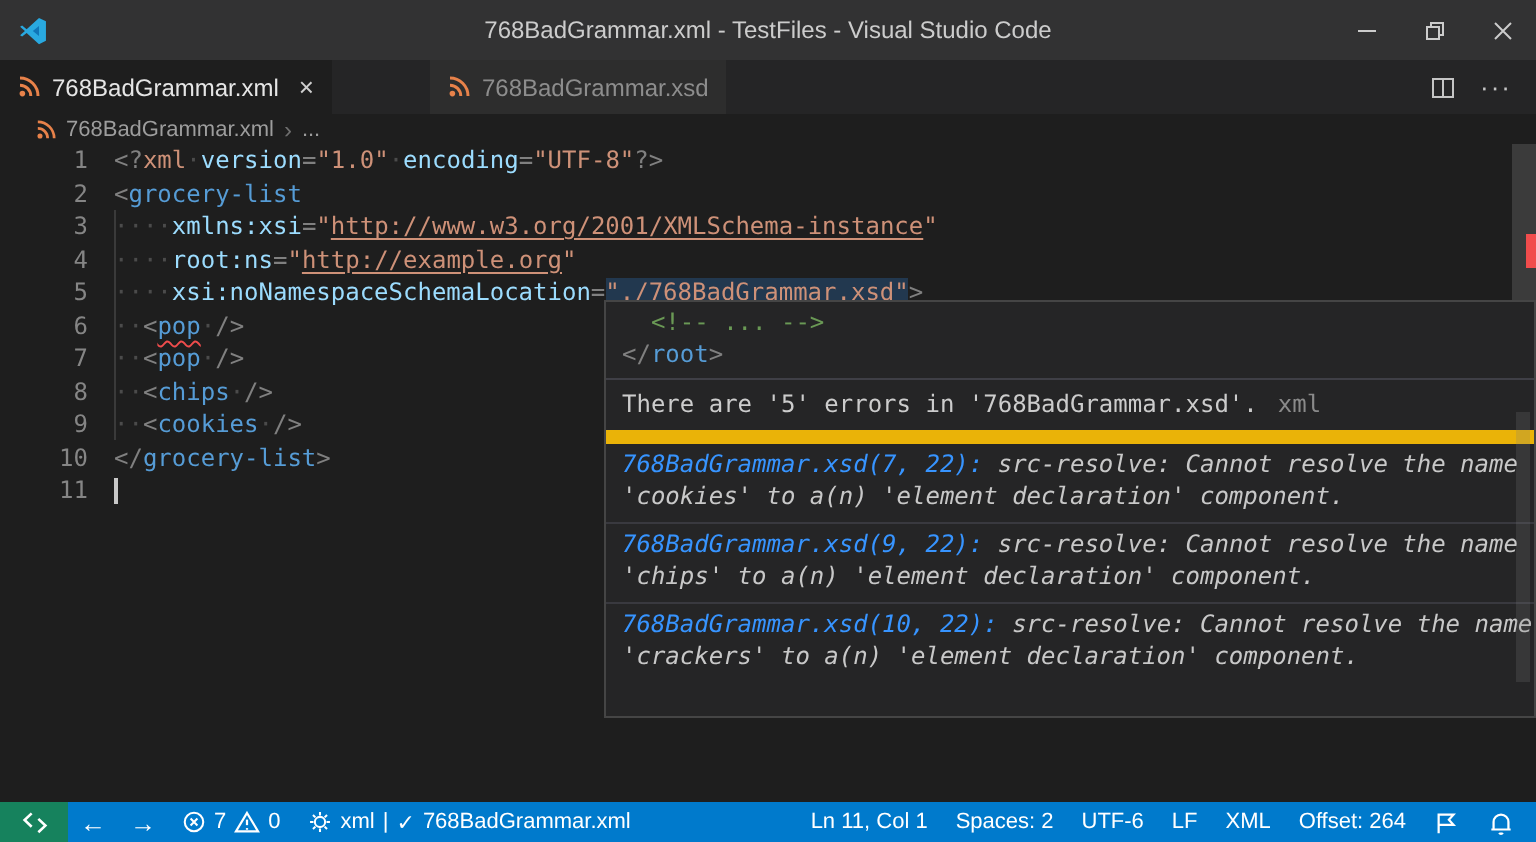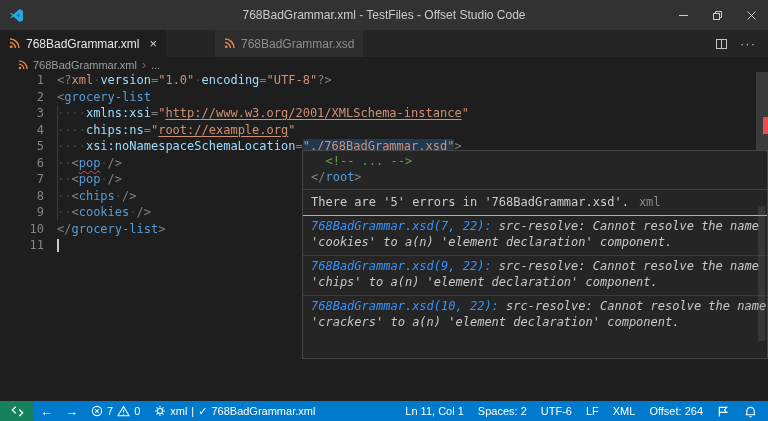--- a/index.html
+++ b/index.html
@@ -51,21 +51,21 @@
   .indent-guide { position:absolute; left:57px; top:33px; width:1px; height:115px; background:#3a3a3a; }
   .vscroll { position:absolute; right:0; top:0; width:12px; height:78px; background:rgba(121,121,121,.32); }
   .ruler-err { position:absolute; right:0; top:45px; width:5px; height:17px; background:var(--err,#f14c4c); }
 
   
   .hover { position:absolute; left:302px; top:78px; width:466px; height:209px;
            background:var(--hover_bg,#252526); border:1px solid var(--hover_border,#454545);
            overflow:hidden; z-index:6; font-family:"DejaVu Sans Mono", monospace; }
   .hcode { padding:3px 8px 4px; border-bottom:1px solid #3f3f46; }
   .hline { font-size:12px; line-height:15.5px; white-space:pre; }
-  .hsum { padding:4px 0 5px 8px; border-bottom:1px solid #eab308; font-size:12px; line-height:16px; color:#cccccc; }
+  .hsum { padding:4px 0 5px 8px; border-bottom:7px solid #eab308; font-size:12px; line-height:16px; color:#cccccc; }
   .hlang { color:#8a8a8a; margin-left:10px; }
   .err { padding:3px 0 5px 8px; font-size:12px; line-height:15.5px; color:#c8c8c8;font-style:italic; }
   .err + .err { border-top:1px solid #39393f; }
   .errlink { color:var(--link,#3794ff); text-decoration:none; cursor:pointer; }
   .hscroll { position:absolute; right:2px; top:55px; width:7px; height:135px; background:rgba(121,121,121,.22); }
 
   
   .statusbar { height:20px; background:var(--accent,#007acc); color:#ffffff; display:flex; align-items:center;
                font-size:11px; flex:none; }
   .sb-remote { background:var(--remote,#16825d); height:100%; width:34px; display:flex; align-items:center;
@@ -80,21 +80,21 @@
 
 <div class="win">
 
   <div class="titlebar">
     <span class="logo">
       <svg width="15" height="15" viewBox="0 0 16 16">
         <path fill="#29a9e0" d="M11.2 1 4.6 7 2.2 5.1 1.1 5.7 3.7 8 1.1 10.3l1.1.6L4.6 9l6.6 6 3.7-1.8V2.8z"></path>
         <path fill="#1076b8" d="M11.2 5.3v5.4L7.9 8z"></path>
       </svg>
     </span>
-    <span class="title">768BadGrammar.xml - TestFiles - Offset Studio Code</span>
+    <span class="title">768BadGrammar.xml - TestFiles - Visual Studio Code</span>
     <span class="winctl">
       <span>
         <svg width="11" height="11" viewBox="0 0 11 11">
             <path stroke="#cccccc" d="M1 5.5h9"></path>
           </svg>
         </span>
       <span>
         <svg width="11" height="11" viewBox="0 0 11 11" fill="none" stroke="#cccccc">
           <rect x="1.5" y="3.5" width="6" height="6"></rect>
             <path d="M3.5 3.5v-2h6v6h-2"></path>
@@ -149,21 +149,21 @@
     <span>768BadGrammar.xml</span>
     <span class="bc-sep">›</span>
     <span>...</span>
   </div>
 
   <div class="editor">
     <div>
         <div class="line"><span class="ln">1</span><span class="p">&lt;?</span><span class="str">xml</span><span class="ws">·</span><span class="at">version</span><span class="p">=</span><span class="str">"1.0"</span><span class="ws">·</span><span class="at">encoding</span><span class="p">=</span><span class="str">"UTF-8"</span><span class="p">?&gt;</span></div>
         <div class="line"><span class="ln">2</span><span class="p">&lt;</span><span class="tag">grocery-list</span></div>
         <div class="line"><span class="ln">3</span><span class="ws">····</span><span class="at">xmlns:xsi</span><span class="p">=</span><span class="str">"</span><span class="str lnk">http://www.w3.org/2001/XMLSchema-instance</span><span class="str">"</span></div>
-        <div class="line"><span class="ln">4</span><span class="ws">····</span><span class="at">chips:ns</span><span class="p">=</span><span class="str">"</span><span class="str lnk">root://example.org</span><span class="str">"</span></div>
+        <div class="line"><span class="ln">4</span><span class="ws">····</span><span class="at">root:ns</span><span class="p">=</span><span class="str">"</span><span class="str lnk">http://example.org</span><span class="str">"</span></div>
         <div class="line"><span class="ln">5</span><span class="ws">····</span><span class="at">xsi:noNamespaceSchemaLocation</span><span class="p">=</span><span class="str hl sq">"./768BadGrammar.xsd"</span><span class="p">&gt;</span></div>
         <div class="line"><span class="ln">6</span><span class="ws">··</span><span class="p">&lt;</span><span class="tag sq">pop</span><span class="ws">·</span><span class="p">/&gt;</span></div>
         <div class="line"><span class="ln">7</span><span class="ws">··</span><span class="p">&lt;</span><span class="tag">pop</span><span class="ws">·</span><span class="p">/&gt;</span></div>
         <div class="line"><span class="ln">8</span><span class="ws">··</span><span class="p">&lt;</span><span class="tag">chips</span><span class="ws">·</span><span class="p">/&gt;</span></div>
         <div class="line"><span class="ln">9</span><span class="ws">··</span><span class="p">&lt;</span><span class="tag">cookies</span><span class="ws">·</span><span class="p">/&gt;</span></div>
         <div class="line"><span class="ln">10</span><span class="p">&lt;/</span><span class="tag">grocery-list</span><span class="p">&gt;</span></div>
         <div class="line"><span class="ln">11</span><span class="cursor"></span></div>
       </div>
     <div class="indent-guide"></div>
     <div class="vscroll"></div>

